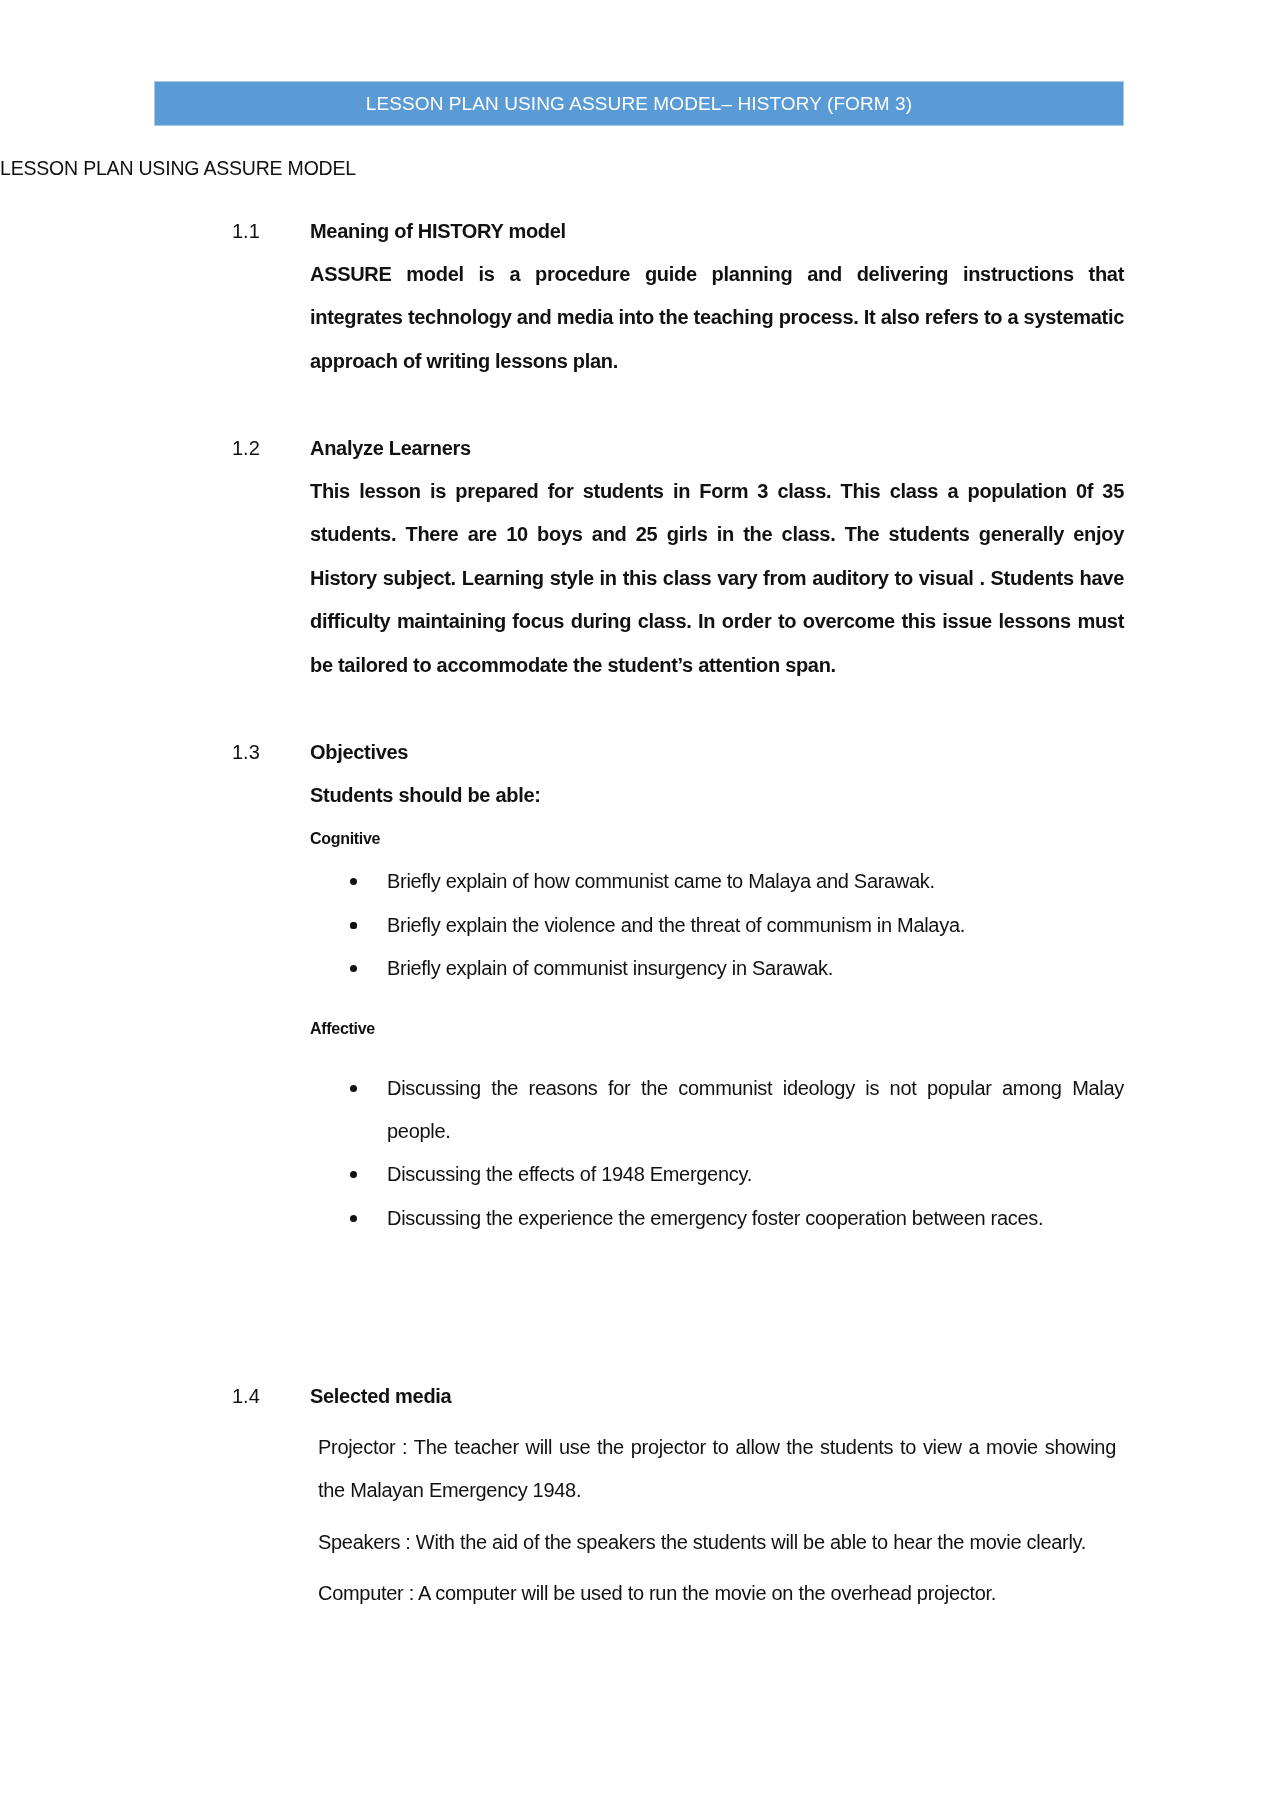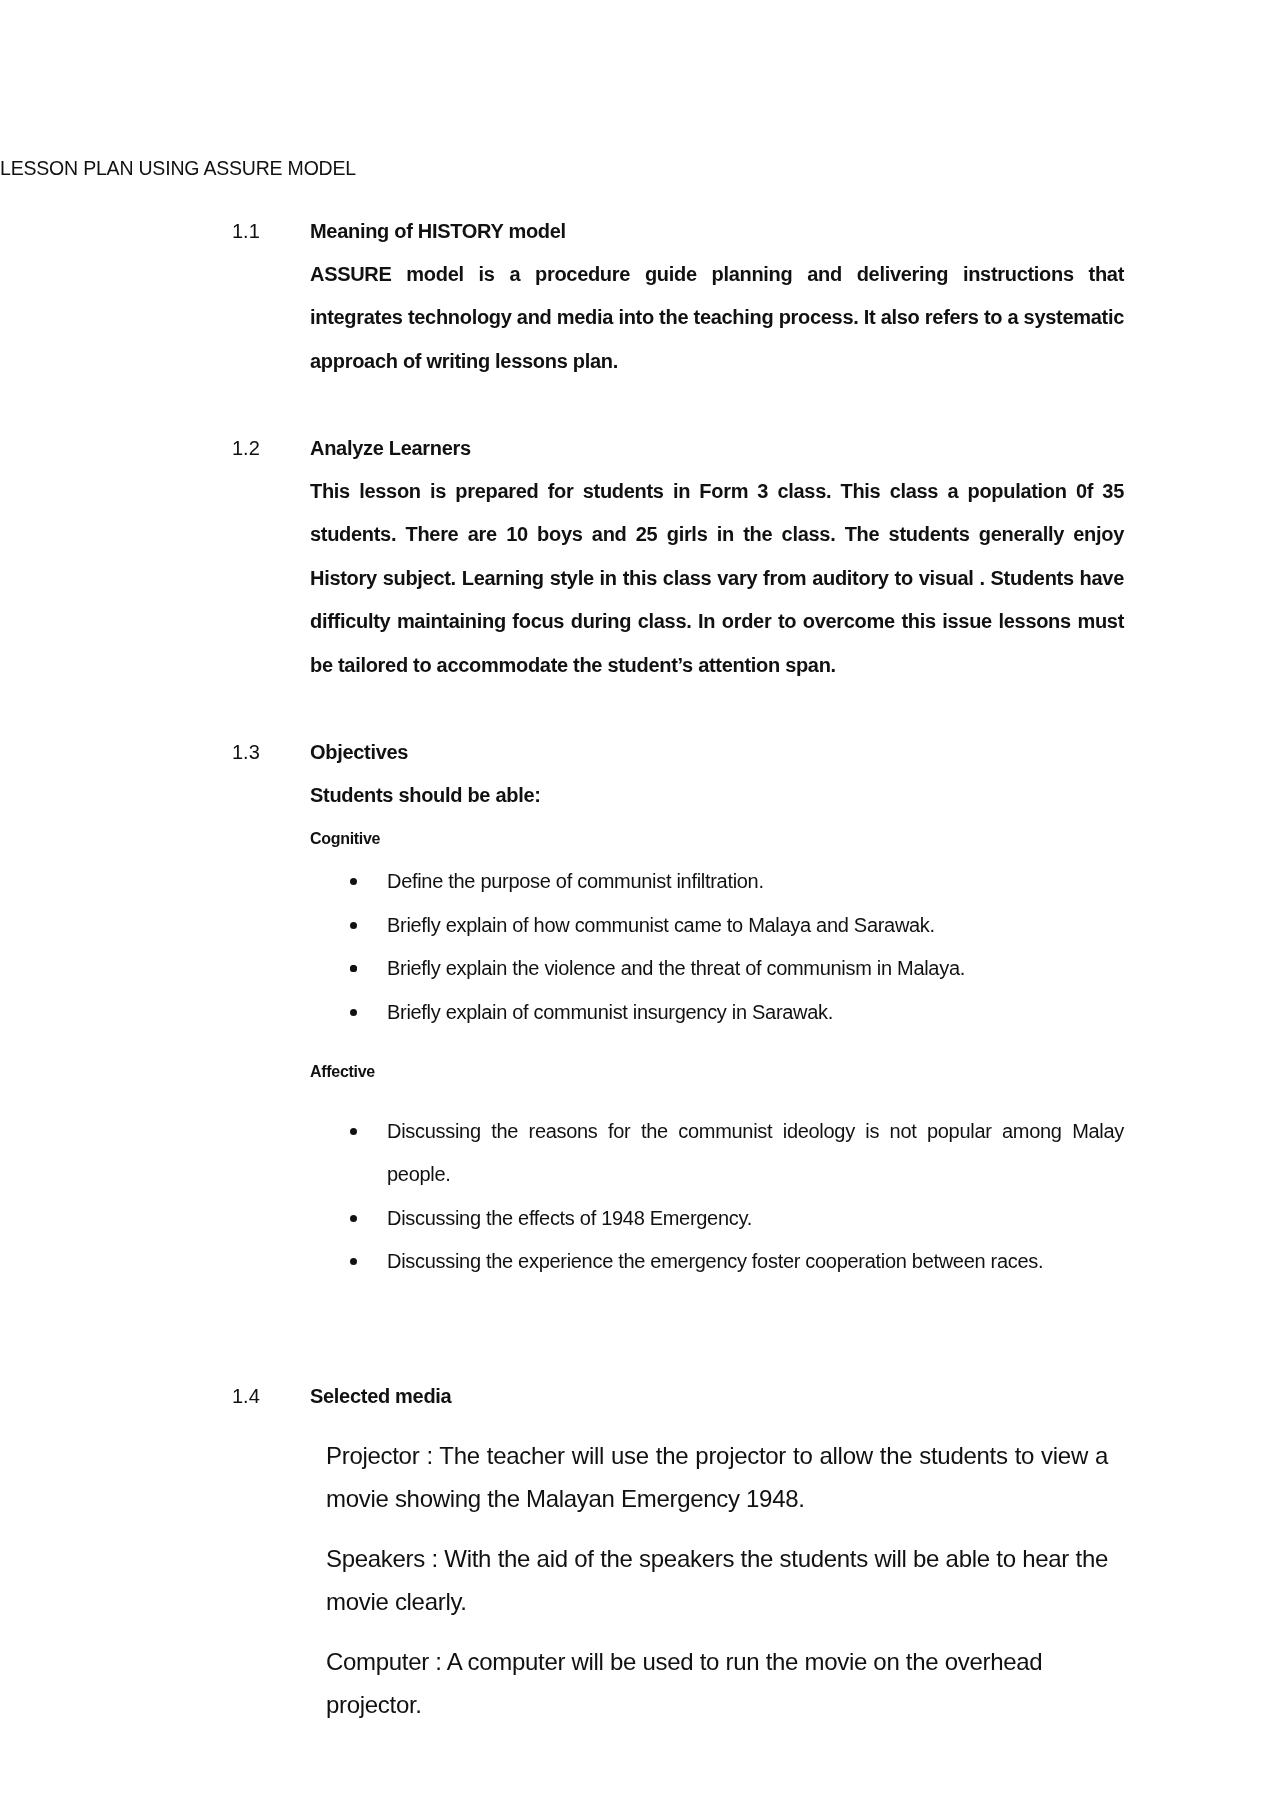--- a/index.html
+++ b/index.html
@@ -99,32 +99,35 @@
   ul.bullets li .bullet-dot {
     position: absolute;
     left: 40px;
     top: 18px;
     width: 7px;
     height: 7px;
     border-radius: 50%;
     background: #111111;
   }
   .media-line {
-    font-size: 24px;
+    font-size: 20px;
     line-height: 43.4px;
     text-align: justify;
     letter-spacing: -0.3px;
-    margin: 16px;
+    margin: 8px;
   }
 </style>
 </head>
 <body>
 
 <div class="page">
 
+  <div class="header-bar">
+    <span>LESSON PLAN USING ASSURE MODEL– HISTORY (FORM 3)</span>
+  </div>
 
   <div class="doc-title">LESSON PLAN USING ASSURE MODEL</div>
 
   <div class="section" style="top:210px;">
     <div class="sec-num">1.1</div>
     <div class="sec-body">
       <div class="sec-heading">Meaning of HISTORY model</div>
       <p class="para">ASSURE model is a procedure guide planning and delivering instructions that integrates technology and media into the teaching process. It also refers to a systematic approach of writing lessons plan.</p>
     </div>
   </div>
@@ -137,21 +140,20 @@
     </div>
   </div>
 
   <div class="section" style="top:731px;">
     <div class="sec-num">1.3</div>
     <div class="sec-body">
       <div class="sec-heading">Objectives</div>
       <p class="para">Students should be able:</p>
       <div class="sub-heading">Cognitive</div>
       <ul class="bullets">
-        <li><span class="bullet-dot"></span><span>Define the purpose of communist infiltration.</span></li>
         <li><span class="bullet-dot"></span><span>Briefly explain of how communist came to Malaya and Sarawak.</span></li>
         <li><span class="bullet-dot"></span></li>
         <li><span class="bullet-dot"></span><span>Briefly explain the violence and the threat of communism in Malaya.</span></li>
         <li><span class="bullet-dot"></span><span>Briefly explain of communist insurgency in Sarawak.</span></li>
       </ul>
       <div class="sub-heading" style="margin-top:16px; margin-bottom:17px;">Affective</div>
       <ul class="bullets">
         <li><span class="bullet-dot"></span><span>Discussing the reasons for the communist ideology is not popular among Malay people.</span></li>
         <li><span class="bullet-dot"></span><span>Discussing the effects of 1948 Emergency.</span></li>
         <li><span class="bullet-dot"></span><span>Discussing the experience the emergency foster cooperation between races.</span></li>

